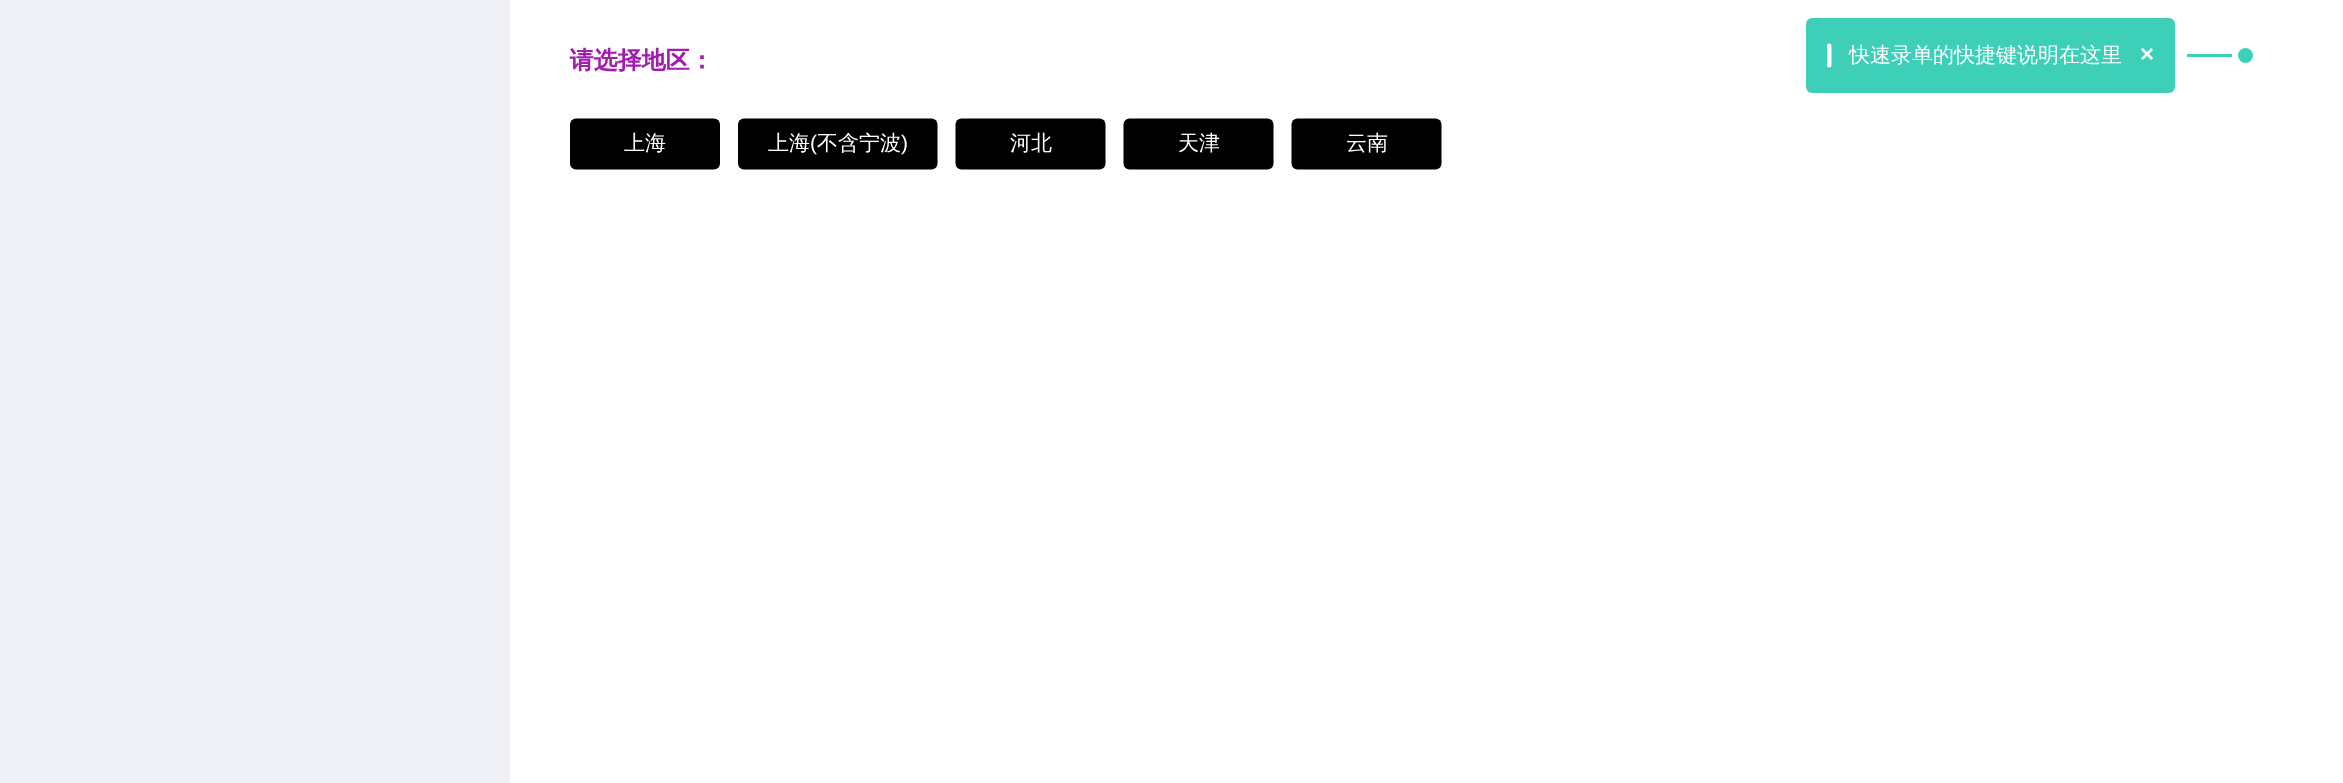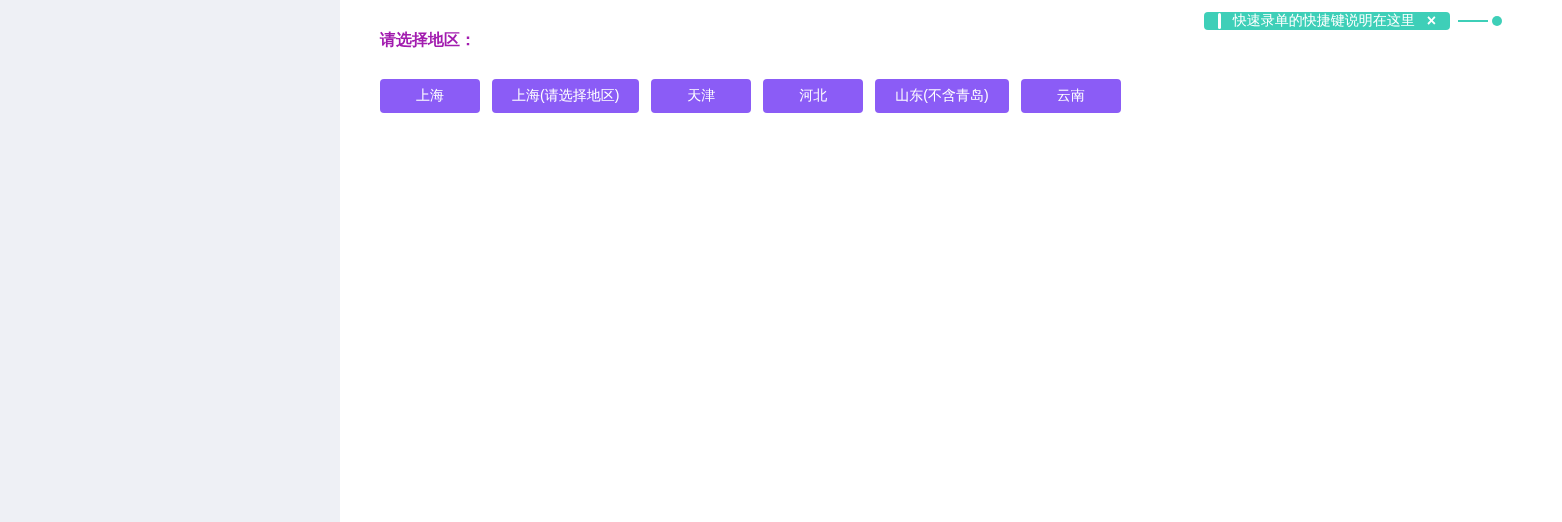--- a/index.html
+++ b/index.html
@@ -43,21 +43,21 @@
       margin-bottom: 28px;
     }
 
     .region-buttons {
       display: flex;
       flex-wrap: wrap;
       gap: 12px;
     }
 
     .region-btn {
-      background: #8b5cf6;
+      background: #000000;
       color: #fff;
       border: none;
       border-radius: 4px;
       padding: 8px 20px;
       font-size: 14px;
       cursor: pointer;
       min-width: 100px;
       text-align: center;
       font-family: "Microsoft YaHei", "PingFang SC", sans-serif;
     }
@@ -68,21 +68,21 @@
       right: 60px;
       display: flex;
       align-items: center;
       gap: 8px;
     }
 
     .tooltip-box {
       background: #3ecfb8;
       color: #fff;
       font-size: 14px;
-      padding: 0 14px;
+      padding: 16px 14px;
       border-radius: 4px;
       display: flex;
       align-items: center;
       gap: 8px;
       white-space: nowrap;
     }
 
     .tooltip-box .bar-indicator {
       display: inline-block;
       width: 3px;
@@ -135,20 +135,19 @@
     <div class="tooltip-right-indicator">
       <div class="tooltip-line"></div>
       <div class="tooltip-dot"></div>
     </div>
   </div>
 
   <div class="page-title">请选择地区：</div>
 
   <div class="region-buttons" id="region-buttons-container">
   <button class="region-btn">上海</button>
-      <button class="region-btn">上海(请选择地区)</button>
+      <button class="region-btn">上海(不含宁波)</button>
+      <button class="region-btn">河北</button>
       <button class="region-btn">天津</button>
-      <button class="region-btn">河北</button>
-      <button class="region-btn">山东(不含青岛)</button>
       <button class="region-btn">云南</button>
     </div>
 
 </div>
 
 </body></html>

